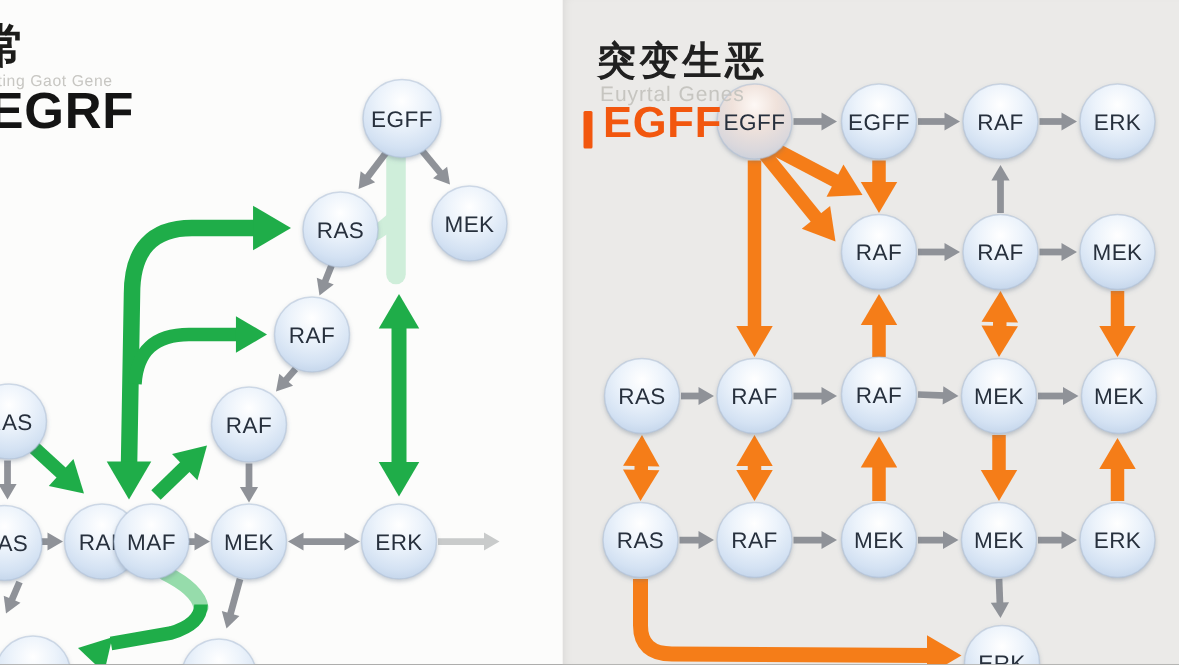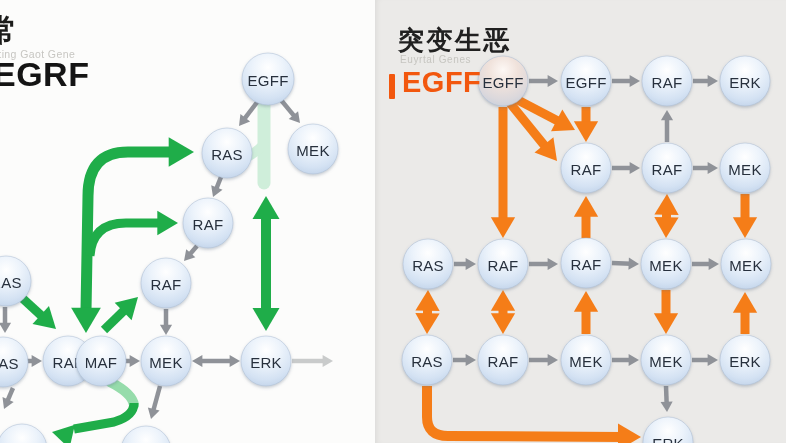--- a/index.html
+++ b/index.html
@@ -11,21 +11,21 @@
     position:absolute;left:375px;top:0;width:411px;height:443px;
     background:#ebeae8;
     box-shadow:inset 5px 0 7px -5px rgba(0,0,0,.10);
   }
   #diagram-svg{position:absolute;left:0;top:0;}
   .txt{position:absolute;white-space:nowrap;}
   .lt-cjk{left:-14px;top:10px;font-size:31px;font-weight:700;color:#1c1c1a;letter-spacing:2px;}
   .lt-sub{left:-5px;top:48px;font-size:10.5px;color:#c7c6c2;letter-spacing:.4px;}
   .lt-head{left:-7px;top:55px;font-size:34px;font-weight:800;color:#141414;letter-spacing:.5px;}
   .rt-cjk{left:398px;top:23px;font-size:26px;font-weight:700;color:#202020;letter-spacing:2.5px;}
-  .rt-sub{left:400px;top:54px;font-size:10px;color:#c6c5c0;letter-spacing:.6px;}
+  .rt-sub{left:400px;top:54px;font-size:14px;color:#c6c5c0;letter-spacing:.6px;}
   .rt-bar{position:absolute;left:389px;top:74px;width:6px;height:25px;border-radius:1px;}
   .rt-head{left:402px;top:66px;font-size:29px;font-weight:800;letter-spacing:.5px;}
 </style>
 </head>
 <body>
 
 <div class="canvas" style="background: rgb(252, 252, 251);">
   <div class="panel-right-bg" style="background: rgb(235, 234, 232);"></div>
 
   <svg id="diagram-svg" width="786" height="443" viewBox="0 0 786 443">

